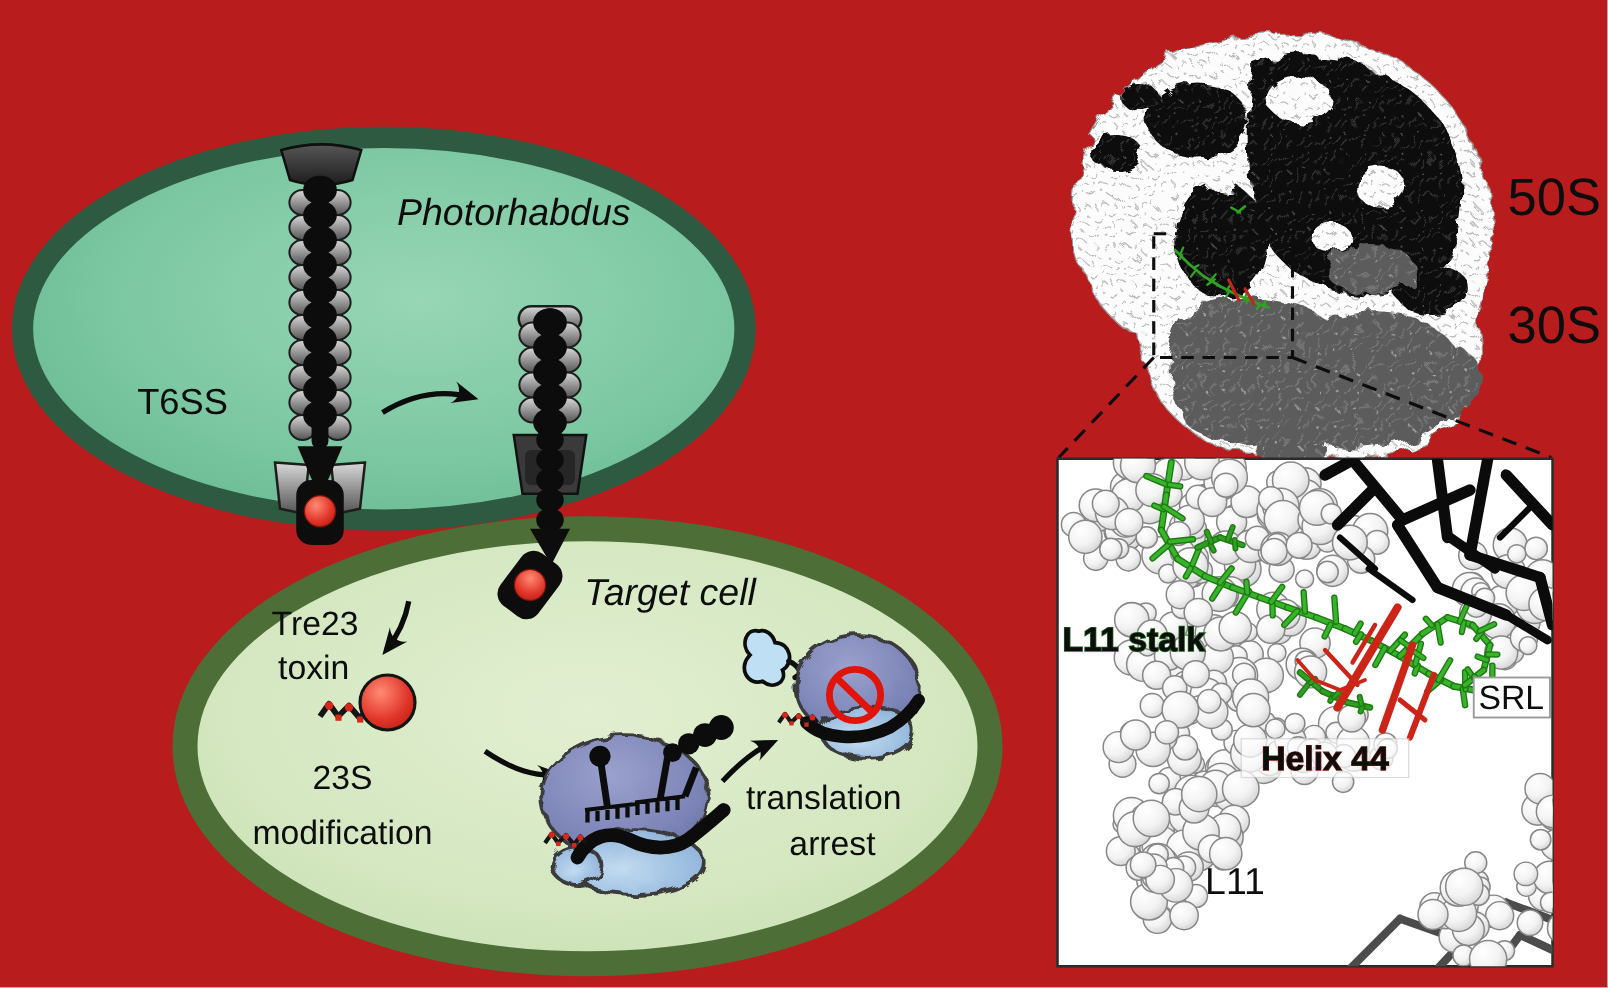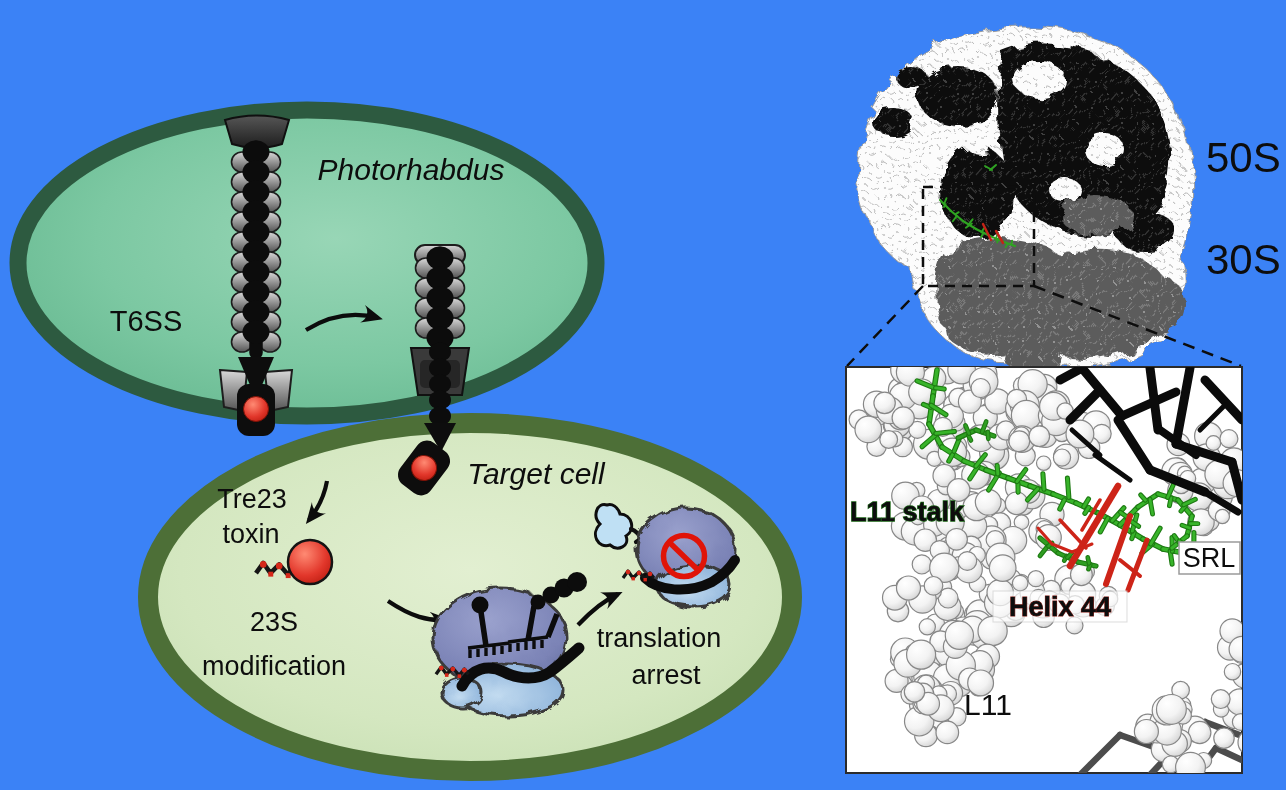--- a/index.html
+++ b/index.html
@@ -1,16 +1,16 @@
 <!DOCTYPE html>
 <html><head>
 <meta charset="utf-8">
 <style>
   html,body{margin:0;padding:0;background:#fff;}
-  .stage{position:relative;width:1286px;height:790px;background:#3b82f6;overflow:hidden;}
+  .stage{position:relative;width:1286px;height:790px;background:#b91c1c;overflow:hidden;}
   svg{position:absolute;left:0;top:0;}
   text{font-family:"Liberation Sans","DejaVu Sans",sans-serif;fill:#0d0d0d;}
   .it{font-style:italic;}
   .s27{font-size:27px;}
   .s29{font-size:29px;}
   .s30{font-size:30px;}
   .s42{font-size:42px;}
   .bold{font-weight:bold;}
   .mid{text-anchor:middle;}
   .outl{paint-order:stroke fill;}

